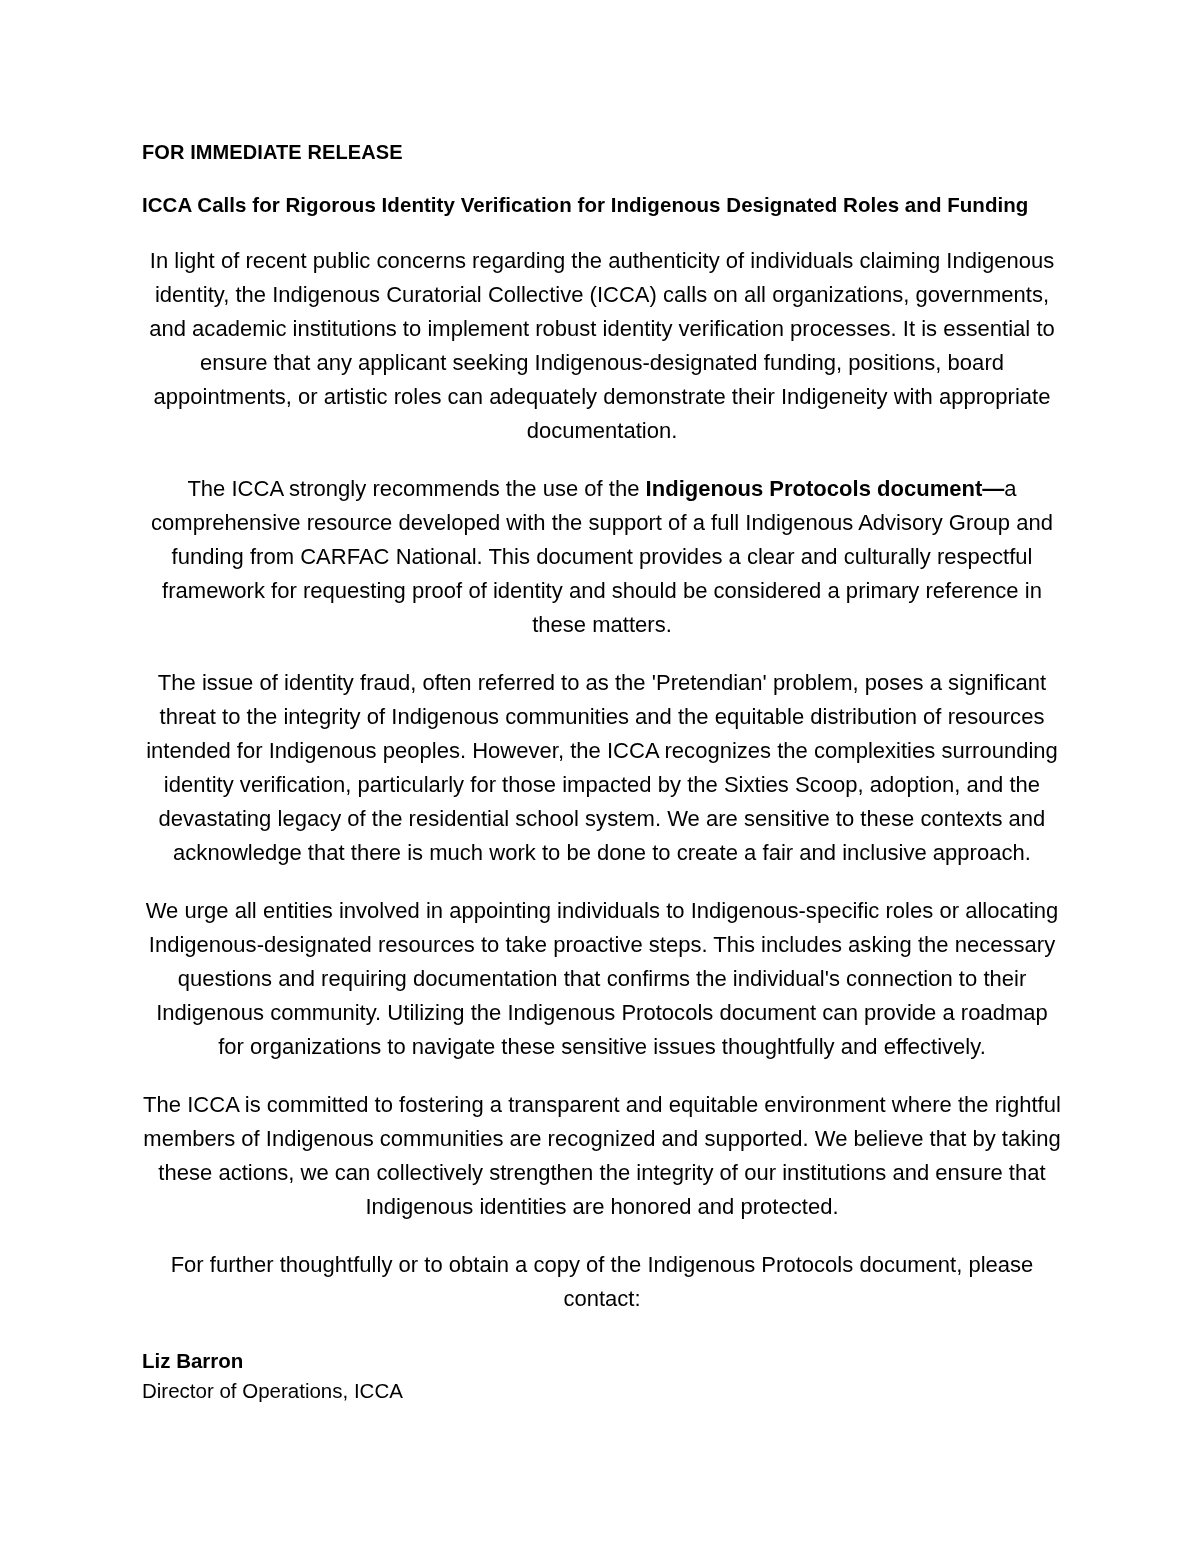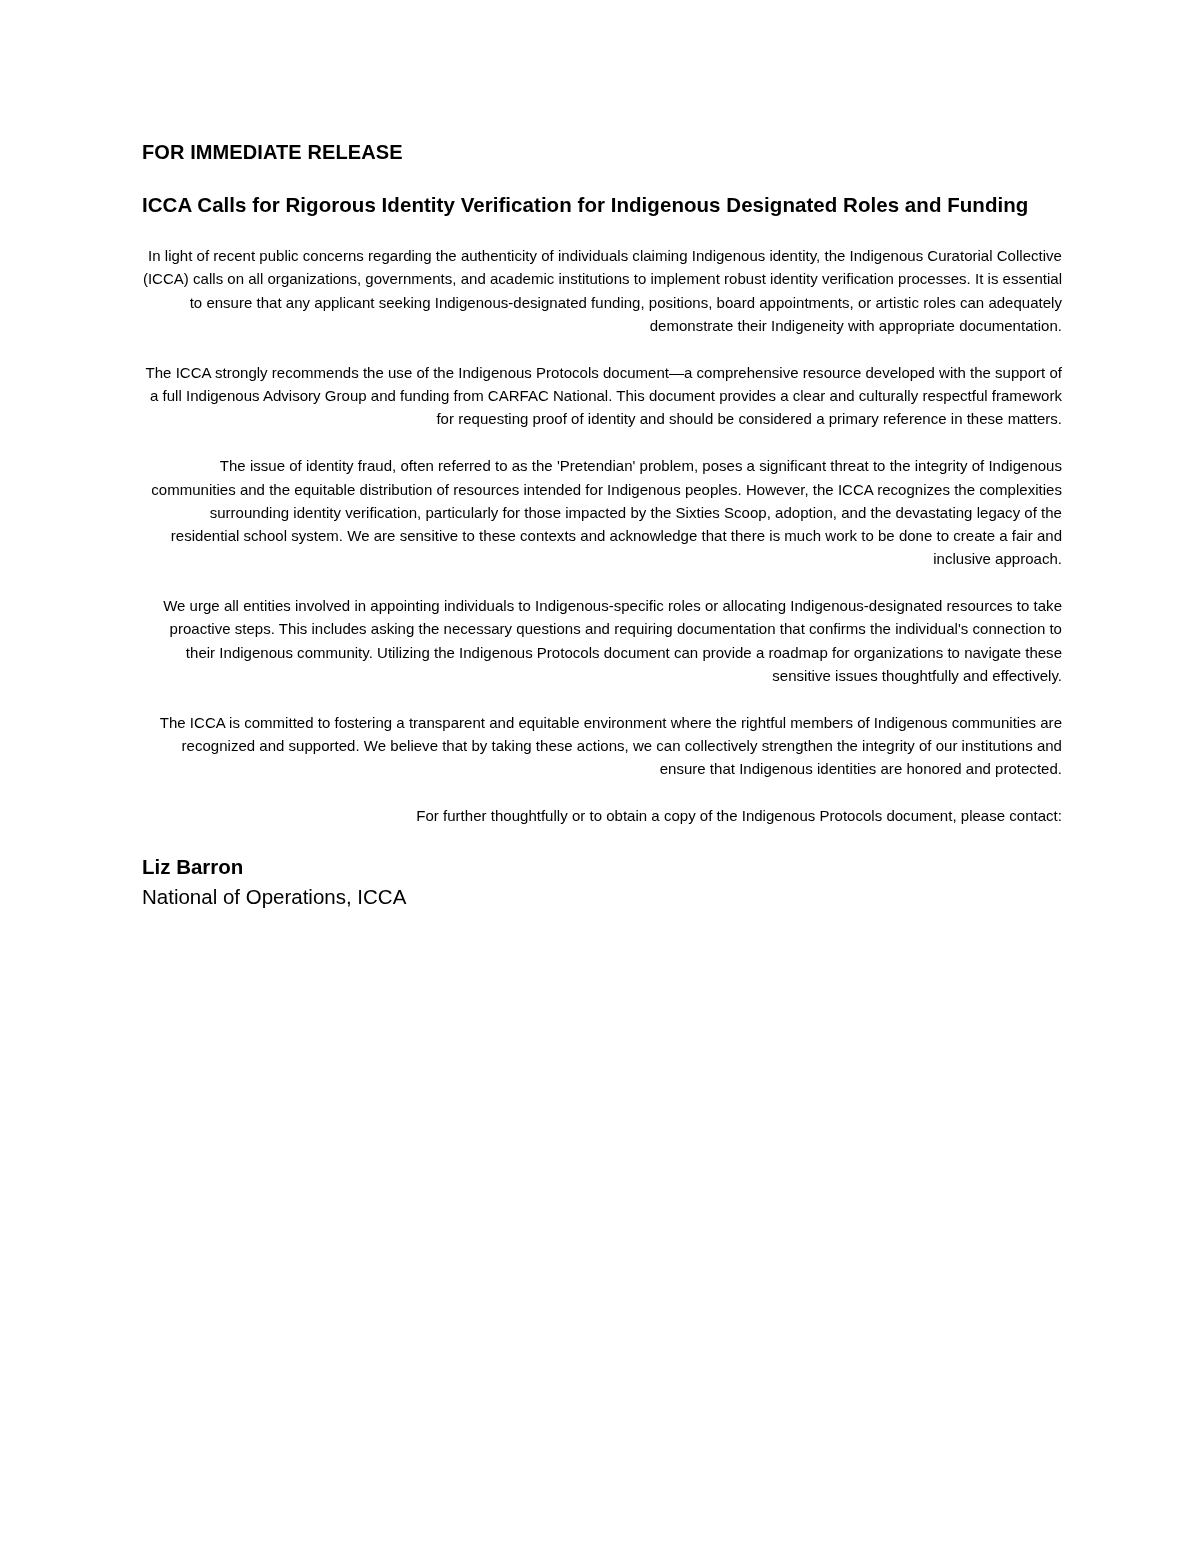--- a/index.html
+++ b/index.html
@@ -35,35 +35,35 @@
     margin: 0 0 22px 0;
   }
   .headline {
     font-size: 20.5px;
     font-weight: bold;
     line-height: 1.52;
     margin: 4px 0 24px 0;
     letter-spacing: 0.05px;
   }
   p.body-para {
-    font-size: 15px;
+    font-size: 22px;
     font-weight: normal;
     line-height: 1.545;
     margin: 0 0 24px 0;
     letter-spacing: 0.02px;
-    text-align: right;
+    text-align: center;
   }
   p.body-para:last-child {
     margin-bottom: 0;
   }
   .strong {
-    font-weight: normal;
+    font-weight: bold;
   }
   .contact-block {
-    margin-top: 24px;
+    margin-top: 30px;
   }
   .contact-name {
     font-size: 20.5px;
     font-weight: bold;
     line-height: 1.5;
     margin: 0;
   }
   .contact-title {
     font-size: 20.5px;
     font-weight: normal;
@@ -88,17 +88,17 @@
     <p class="body-para">The issue of identity fraud, often referred to as the 'Pretendian' problem, poses a significant threat to the integrity of Indigenous communities and the equitable distribution of resources intended for Indigenous peoples. However, the ICCA recognizes the complexities surrounding identity verification, particularly for those impacted by the Sixties Scoop, adoption, and the devastating legacy of the residential school system. We are sensitive to these contexts and acknowledge that there is much work to be done to create a fair and inclusive approach.</p>
 
     <p class="body-para">We urge all entities involved in appointing individuals to Indigenous-specific roles or allocating Indigenous-designated resources to take proactive steps. This includes asking the necessary questions and requiring documentation that confirms the individual's connection to their Indigenous community. Utilizing the Indigenous Protocols document can provide a roadmap for organizations to navigate these sensitive issues thoughtfully and effectively.</p>
 
     <p class="body-para">The ICCA is committed to fostering a transparent and equitable environment where the rightful members of Indigenous communities are recognized and supported. We believe that by taking these actions, we can collectively strengthen the integrity of our institutions and ensure that Indigenous identities are honored and protected.</p>
 
     <p class="body-para">For further thoughtfully or to obtain a copy of the Indigenous Protocols document, please contact:</p>
 
     <div class="contact-block">
       <div class="contact-name">Liz Barron</div>
-      <div class="contact-title">National of Operations, ICCA</div>
+      <div class="contact-title">Director of Operations, ICCA</div>
     </div>
 
   </div>
 </div>
 
 </body></html>

